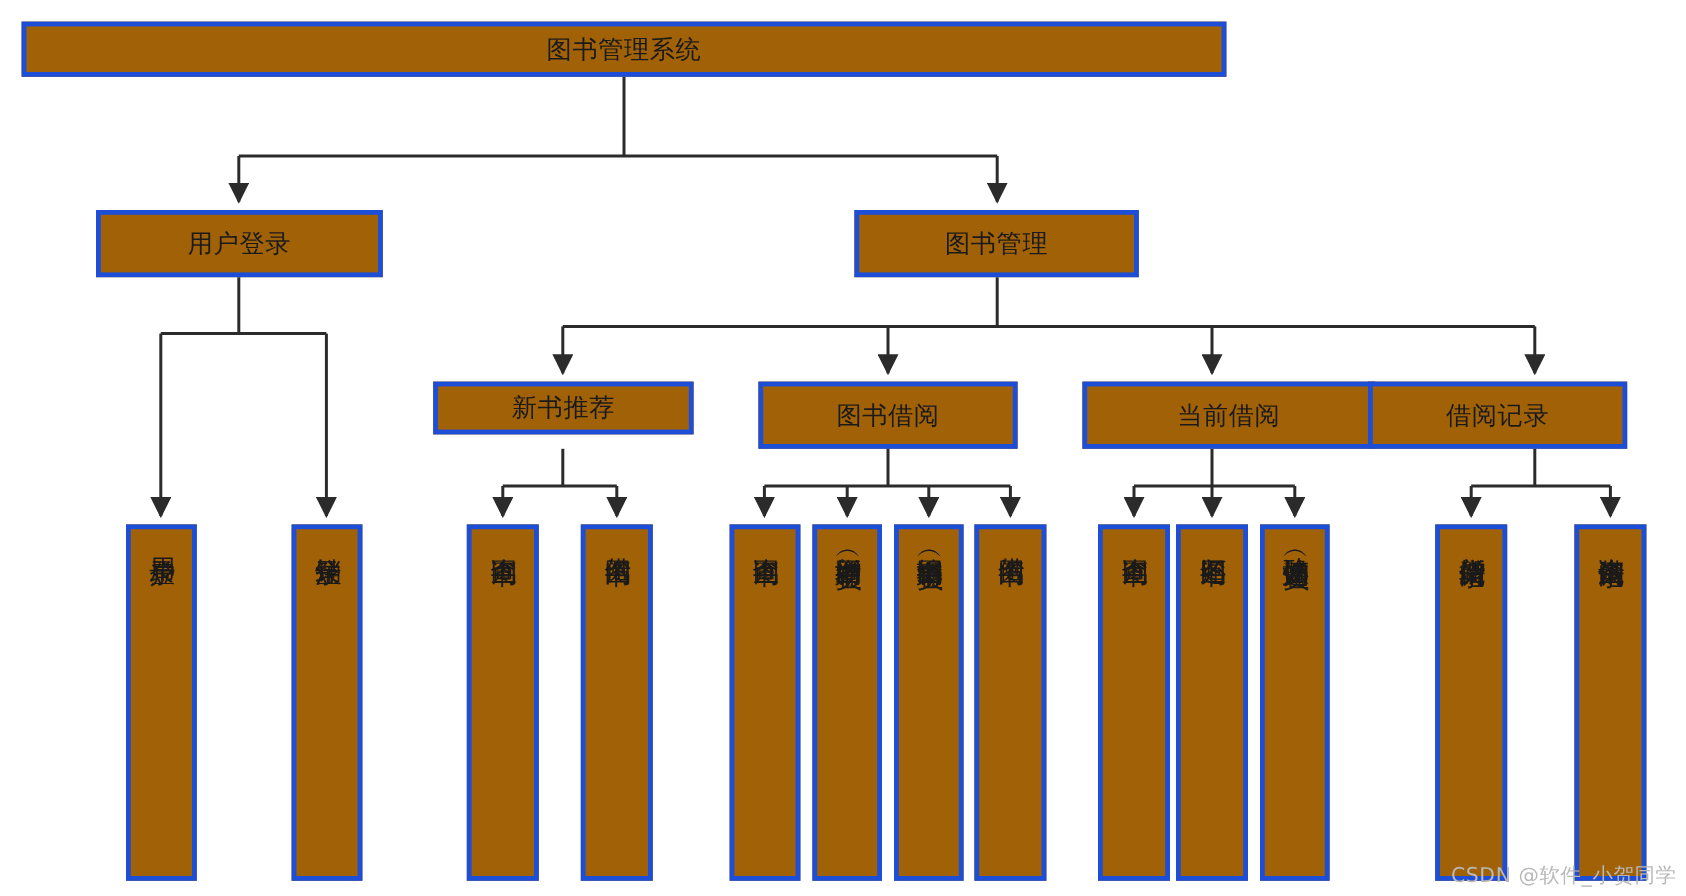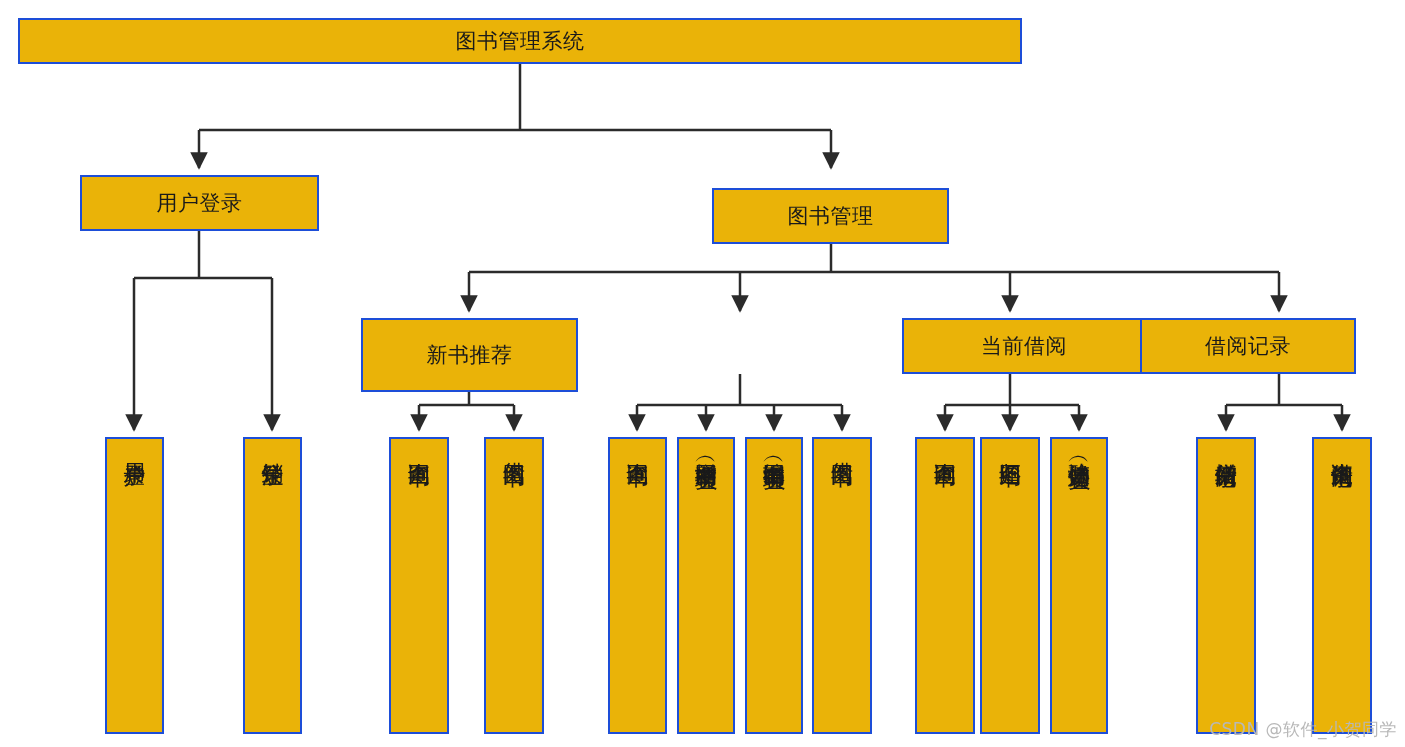--- a/index.html
+++ b/index.html
@@ -22,22 +22,22 @@
     position: absolute;
     left: 0;
     top: 0;
     width: 1405px;
     height: 747px;
     pointer-events: none;
   }
   .node {
     position: absolute;
     box-sizing: border-box;
-    background: #eab308;
-    border: 2px solid #1d4ed8;
+    background: #a16207;
+    border: 4px solid #1d4ed8;
     display: flex;
     align-items: center;
     justify-content: center;
     z-index: 2;
   }
   .node-label {
     color: #1a1a1a;
     font-size: 21px;
     line-height: 1.15;
     letter-spacing: 0.5px;
@@ -132,26 +132,29 @@
     </g>
   </svg>
 
   <div class="node horiz" style="left:18px; top:18px; width:1004px; height:46px;">
     <span class="node-label">图书管理系统</span>
   </div>
 
   <div class="node horiz" style="left:80px; top:175px; width:239px; height:56px;">
     <span class="node-label">用户登录</span>
   </div>
-  <div class="node horiz" style="left:712px; top:188px; width:237px; height:56px;">
+  <div class="node horiz" style="left:712px; top:175px; width:237px; height:56px;">
     <span class="node-label">图书管理</span>
   </div>
 
-  <div class="node horiz" style="left:361px; top:318px; width:217px; height:74px;">
+  <div class="node horiz" style="left:361px; top:318px; width:217px; height:44px;">
     <span class="node-label">新书推荐</span>
+  </div>
+  <div class="node horiz" style="left:632px; top:318px; width:216px; height:56px;">
+    <span class="node-label">图书借阅</span>
   </div>
   <div class="node horiz" style="left:902px; top:318px; width:244px; height:56px;">
     <span class="node-label">当前借阅</span>
   </div>
   <div class="node horiz" style="left:1140px; top:318px; width:216px; height:56px;">
     <span class="node-label">借阅记录</span>
   </div>
 
   <div class="node vert" style="left:105px; top:437px; width:59px; height:297px;">
     <span class="node-label">用户登录</span>

